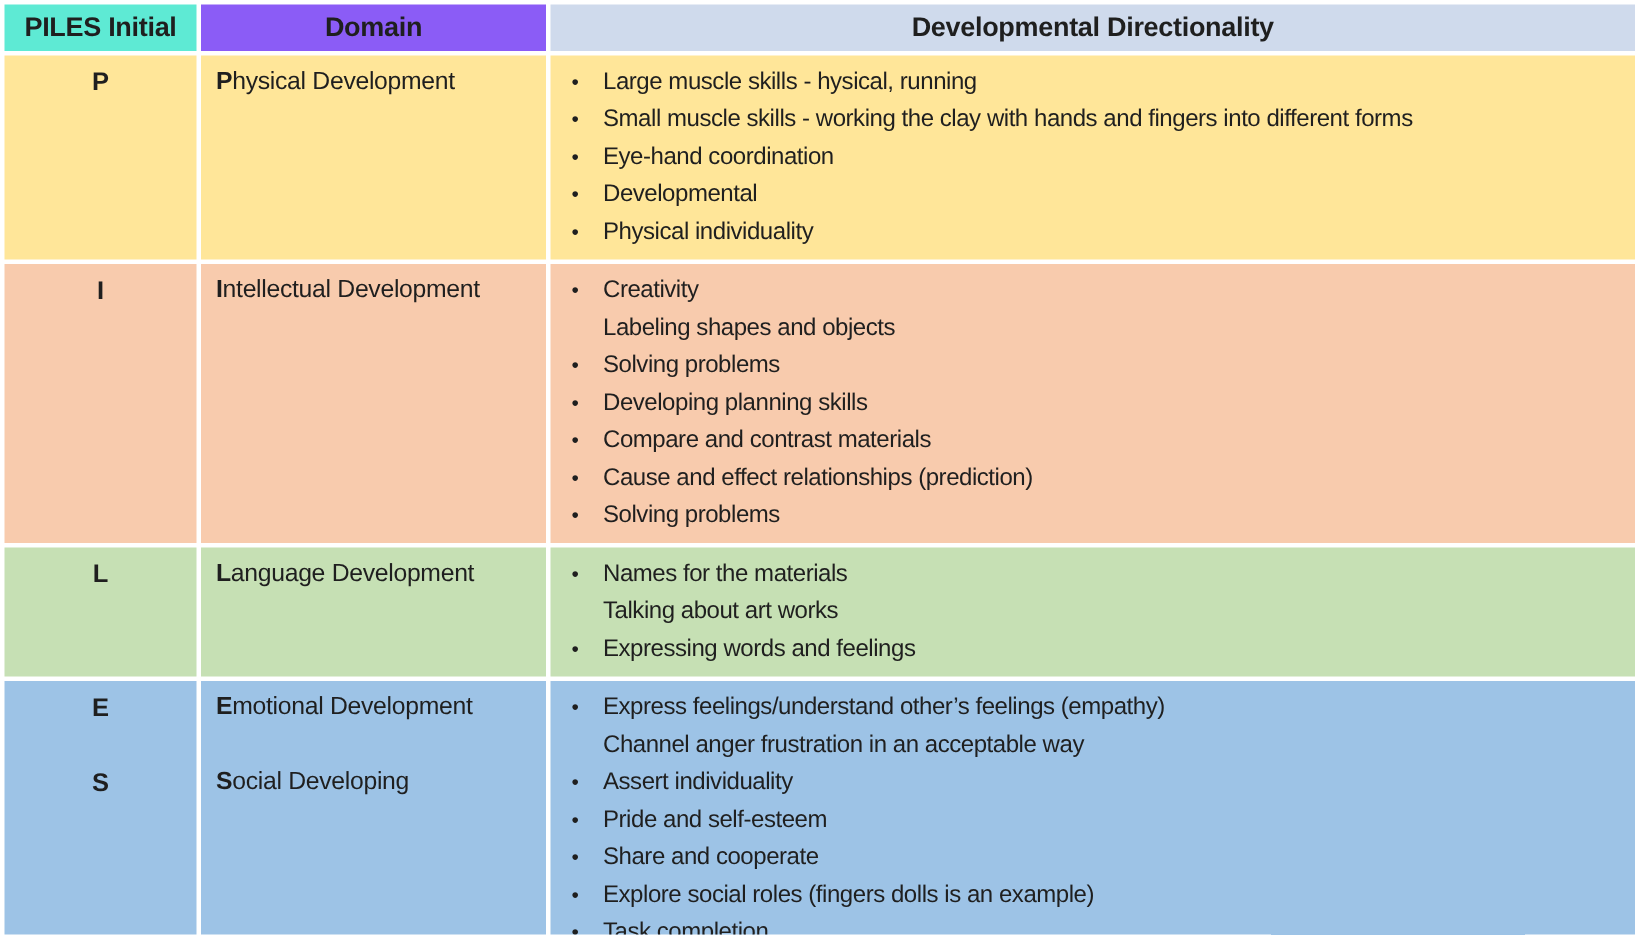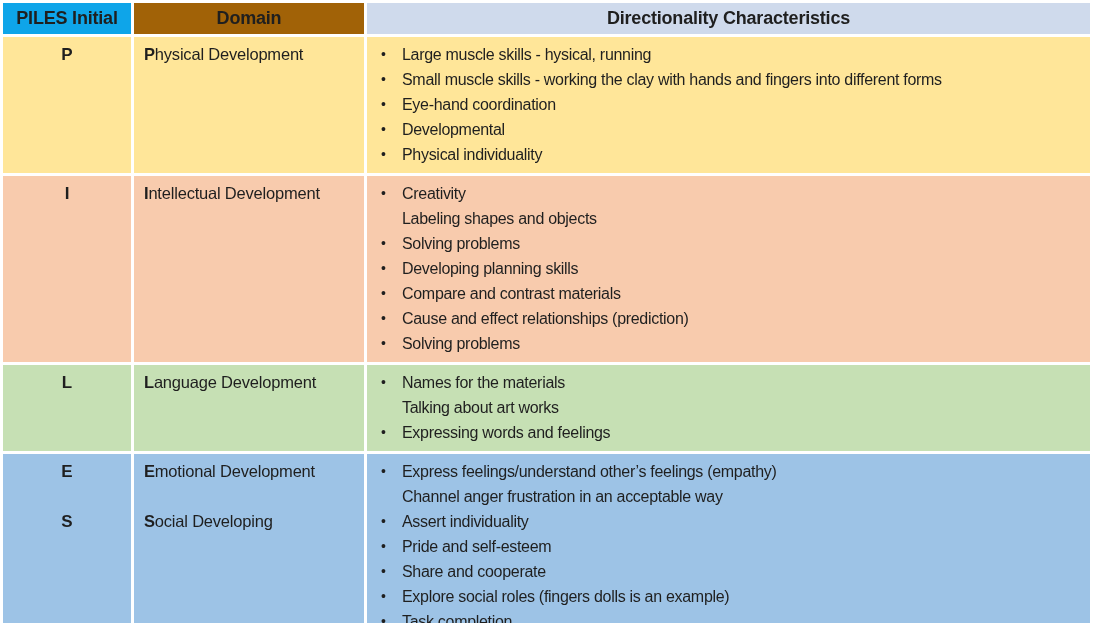--- a/index.html
+++ b/index.html
@@ -79,23 +79,23 @@
 <body>
 
 <table class="piles-table">
   <colgroup>
     <col class="c-initial">
     <col class="c-domain">
     <col class="c-chars">
   </colgroup>
   <thead>
     <tr>
-      <th style="background: #0ea5e9;">PILES Initial</th>
-      <th style="background: #a16207;">Domain</th>
-      <th style="background: rgb(207, 218, 236);">Directionality Characteristics</th>
+      <th style="background: #5eead4;">PILES Initial</th>
+      <th style="background: #8b5cf6;">Domain</th>
+      <th style="background: rgb(207, 218, 236);">Developmental Directionality</th>
     </tr>
   </thead>
   <tbody>
       <tr style="background: rgb(255, 230, 153);">
         <td class="initial-cell">
           <div class="initial">P</div>
         </td>
         <td class="domain-cell">
           <div class="domain"><span class="lead">P</span><span>hysical Development</span></div>
         </td>

